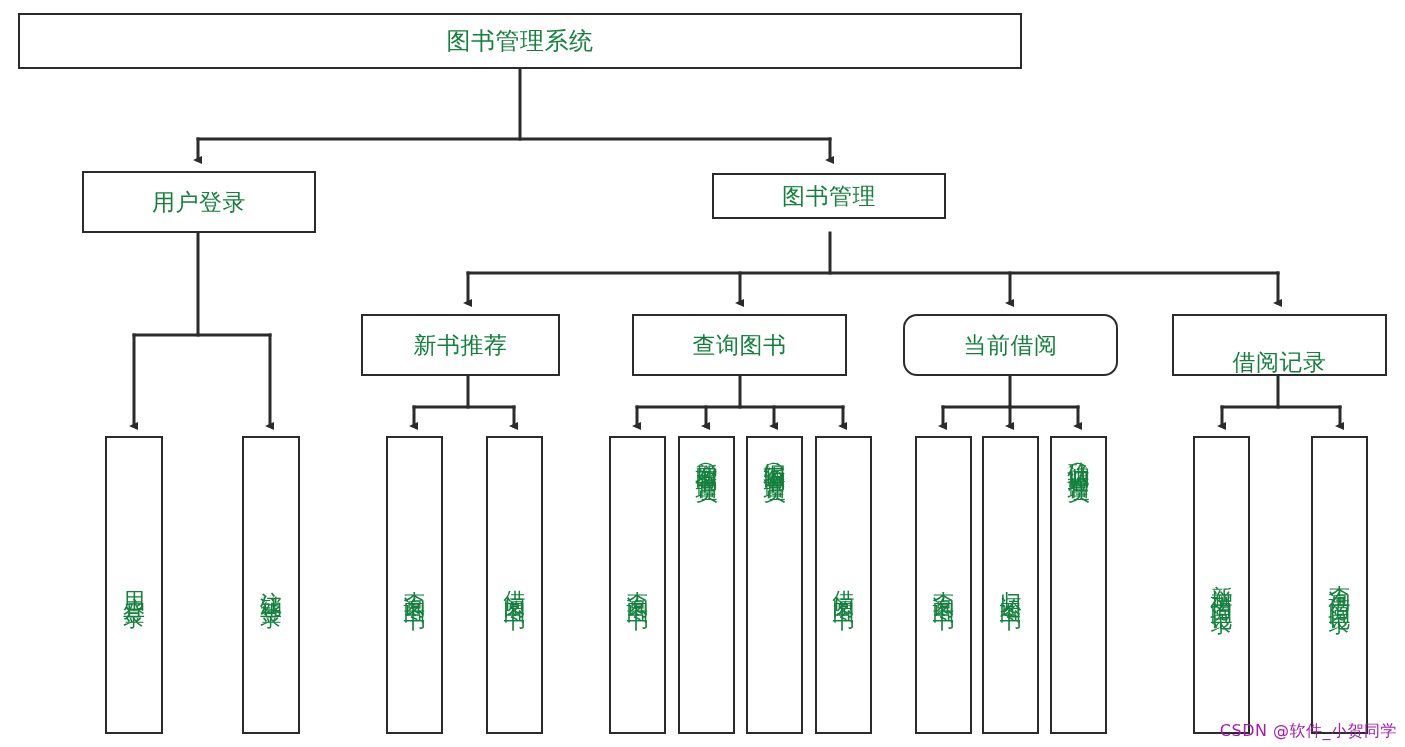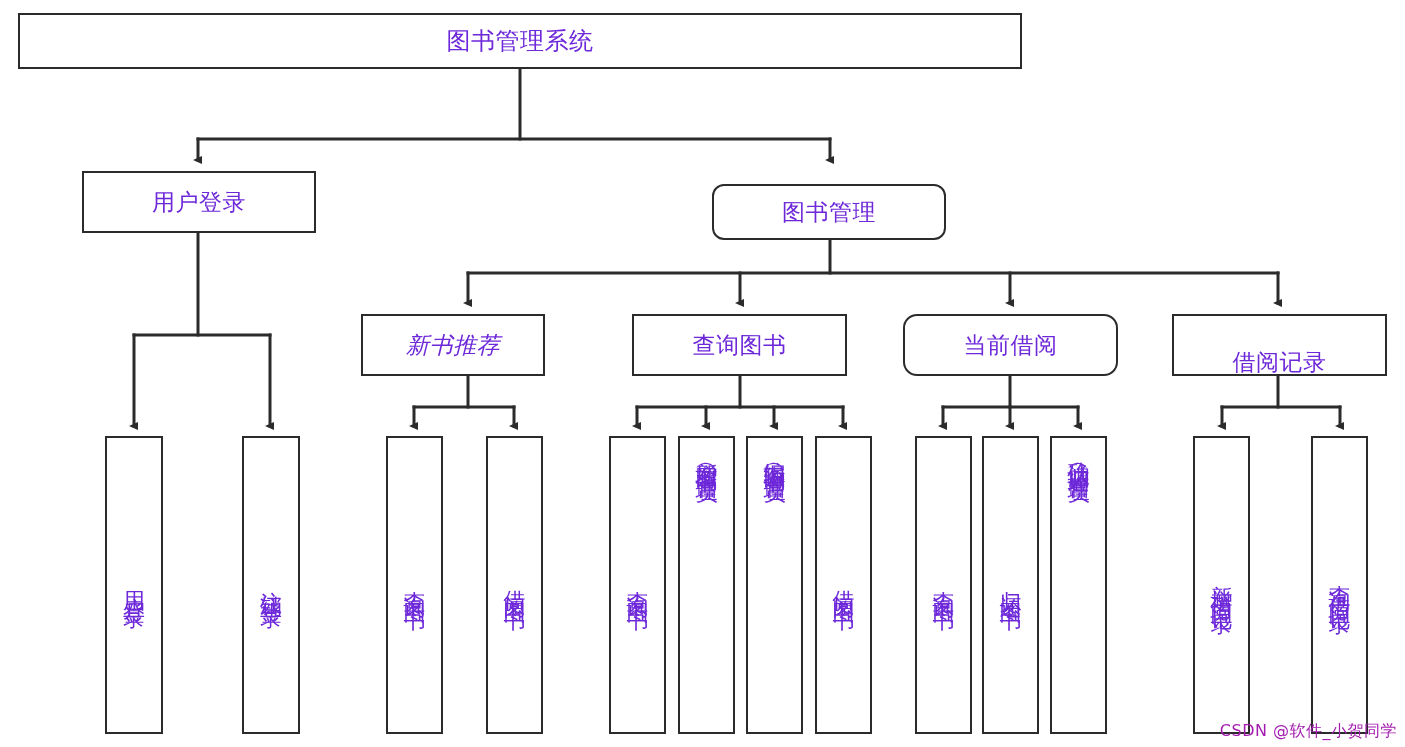--- a/index.html
+++ b/index.html
@@ -27,21 +27,21 @@
     pointer-events: none;
   }
   .node {
     position: absolute;
     box-sizing: border-box;
     background: #ffffff;
     border: 2px solid #2b2b2b;
     display: flex;
     align-items: center;
     justify-content: center;
-    color: #6d28d9;
+    color: #15803d;
   }
   .node-label {
     display: block;
     text-align: center;
     line-height: 1.0;
   }
   
   .node.horiz .node-label {
     font-size: 23px;
     letter-spacing: 0.5px;
@@ -136,25 +136,25 @@
     </g>
   </svg>
 
   <div class="node root horiz" style="left:18px; top:13px; width:1004px; height:56px;">
     <span class="node-label">图书管理系统</span>
   </div>
 
   <div class="node horiz" style="left:82px; top:171px; width:234px; height:62px;">
     <span class="node-label">用户登录</span>
   </div>
-  <div class="node horiz" style="left:712px; top:184px; width:234px; height:56px;border-radius:12px;">
+  <div class="node horiz" style="left:712px; top:173px; width:234px; height:46px;">
     <span class="node-label">图书管理</span>
   </div>
 
-  <div class="node horiz" style="left:361px; top:314px; width:184px; height:62px;font-style:italic;">
+  <div class="node horiz" style="left:361px; top:314px; width:199px; height:62px;">
     <span class="node-label">新书推荐</span>
   </div>
   <div class="node horiz" style="left:632px; top:314px; width:215px; height:62px;">
     <span class="node-label">查询图书</span>
   </div>
   <div class="node horiz" style="left:903px; top:314px; width:215px; height:62px;border-radius:14px;">
     <span class="node-label">当前借阅</span>
   </div>
   <div class="node horiz" style="left:1172px; top:314px; width:215px; height:62px;align-items:flex-end;">
     <span class="node-label">借阅记录</span>

